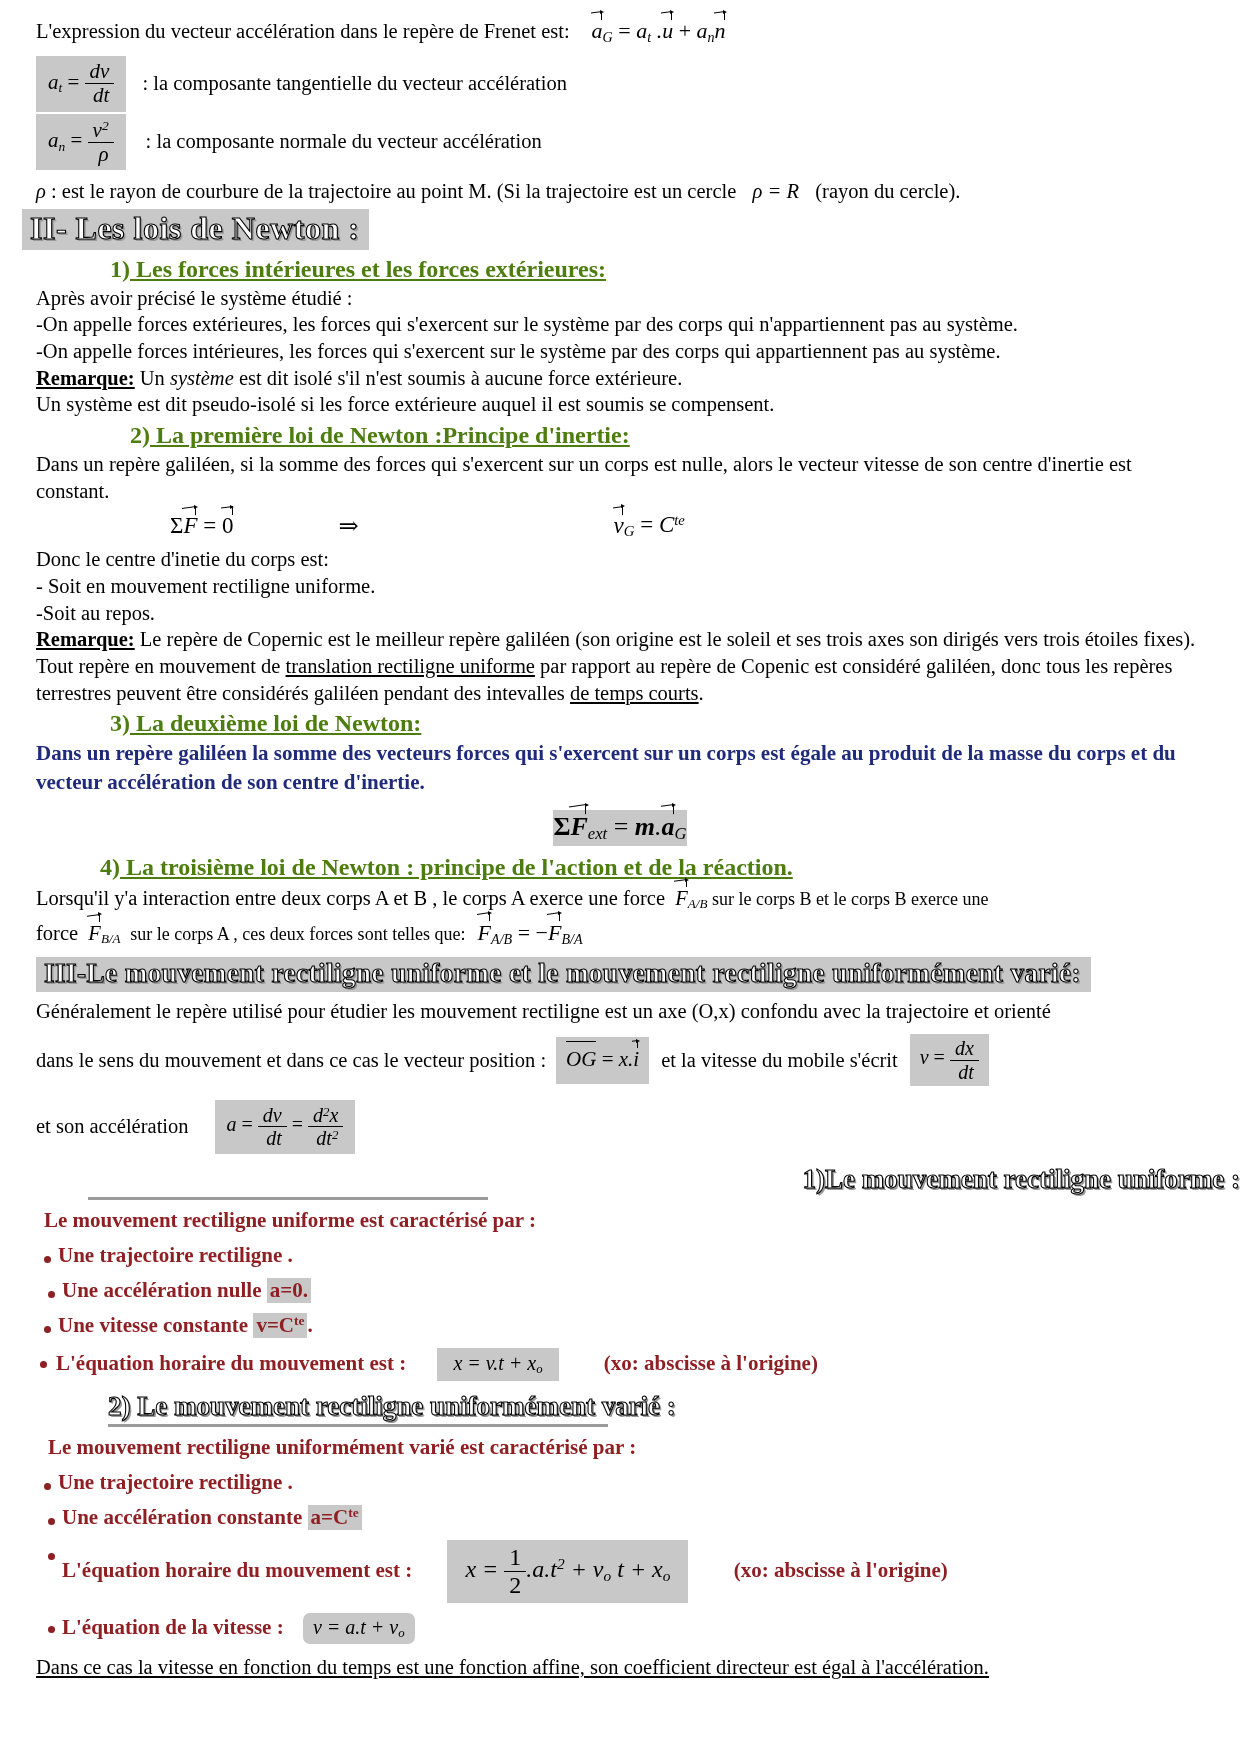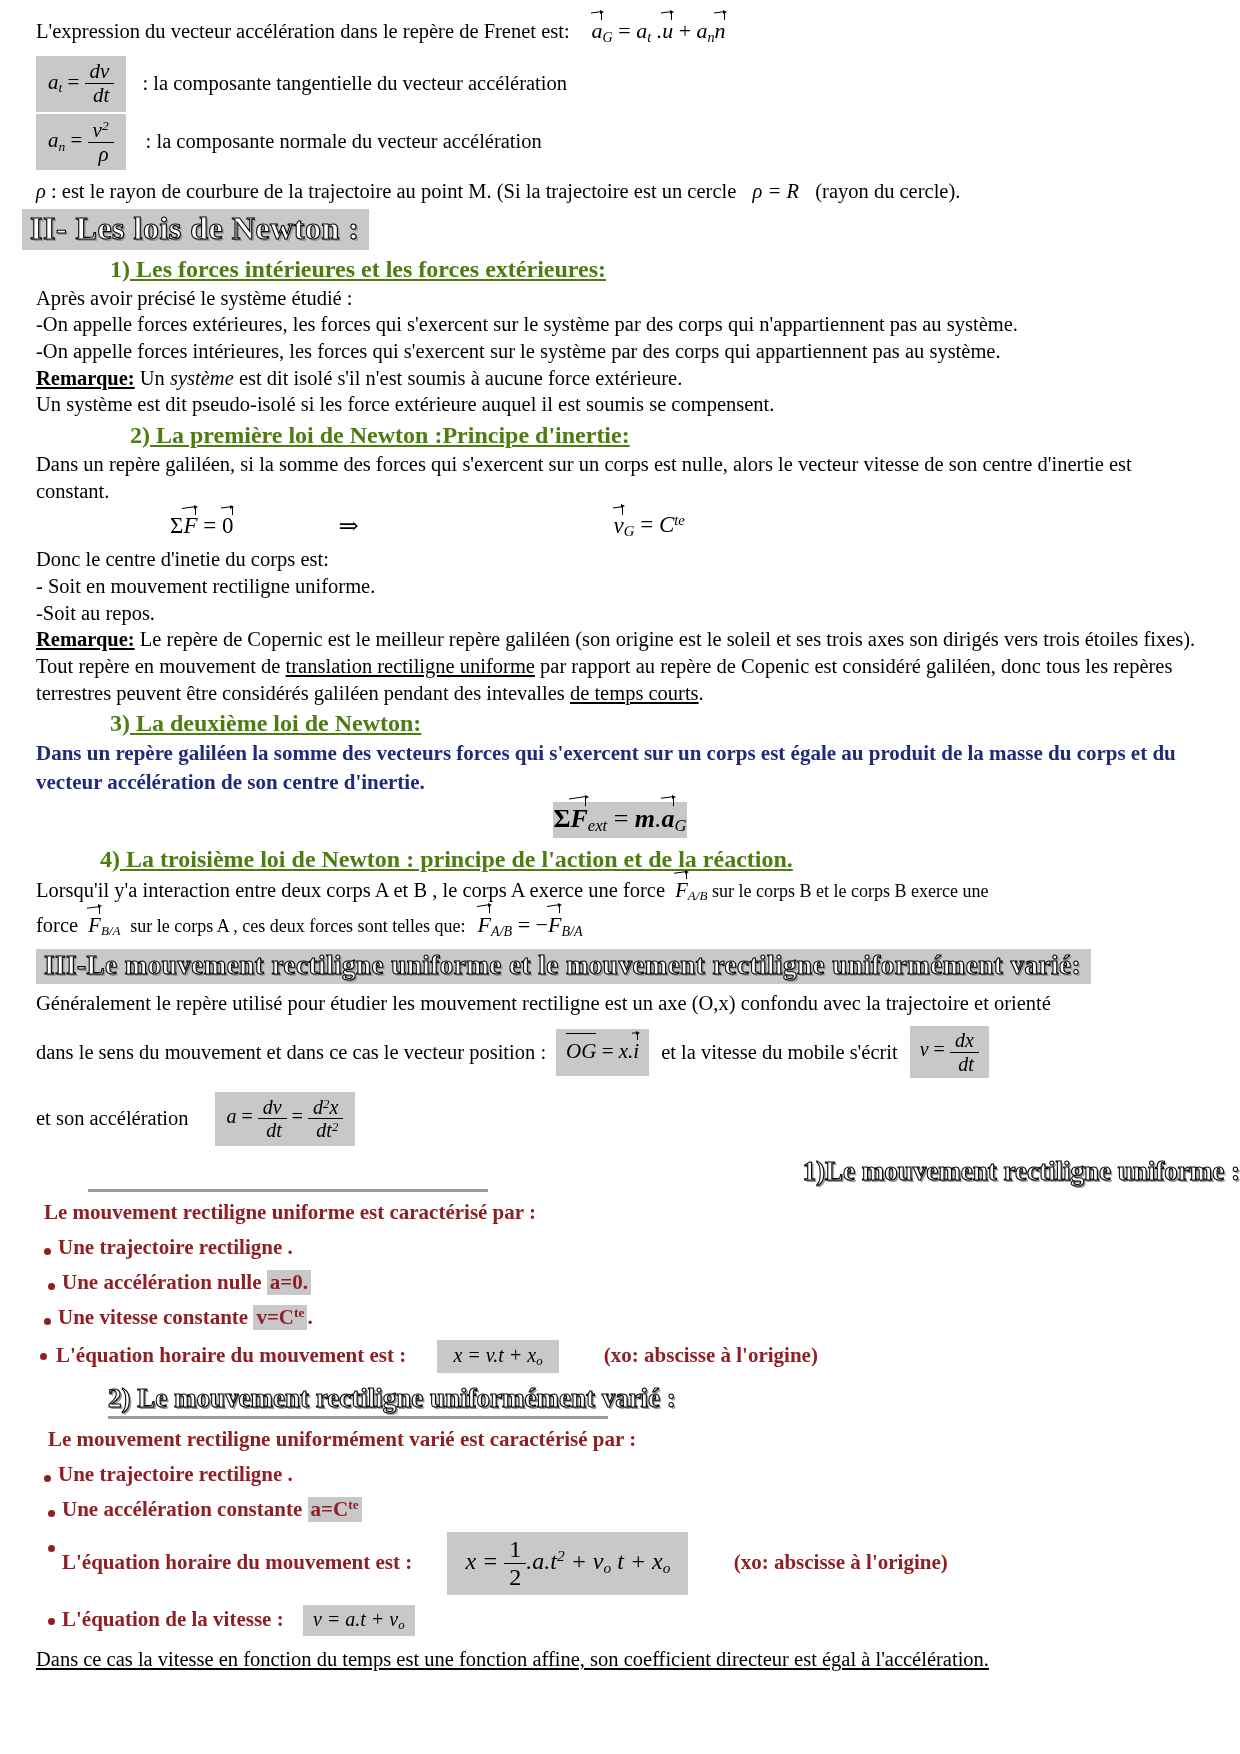--- a/index.html
+++ b/index.html
@@ -270,21 +270,21 @@
   <div class="body-text tight">
     <span>Tout repère en mouvement de </span><span class="u">translation rectiligne uniforme</span><span> par rapport au repère de Copenic est considéré galiléen, donc tous les repères terrestres peuvent être considérés galiléen pendant des intevalles </span><span class="u">de temps courts</span><span>.</span>
   </div>
 
   <div class="sub-head" style="padding-left:110px;">
     <span class="num-part">3)</span><span class="txt-part"> La deuxième loi de Newton:</span>
   </div>
   <div class="blue-bold">Dans un repère galiléen la somme des vecteurs forces qui s'exercent sur un corps est égale au produit de la masse du corps et du vecteur accélération de son centre d'inertie.</div>
 
   <div class="formula-line" style="margin-top:6px;">
-    <span class="hl" style="font-size:26px;padding:2px 0;">
+    <span class="hl" style="font-size:26px;padding:2px 0;margin-top:8px;">
       <span class="math"><span style="font-style:normal;font-weight:bold;">Σ</span><span class="vec b">F<span class="arrowhead"></span></span><sub class="it">ext</sub>
       <span style="font-style:normal;"> = </span><span class="b">m</span>.<span class="vec b">a<span class="arrowhead"></span></span><sub class="it">G</sub></span>
     </span>
   </div>
 
   <div class="sub-head" style="padding-left:100px;">
     <span class="num-part">4)</span><span class="txt-part"> La troisième loi de Newton : principe de l'action et de la réaction.</span>
   </div>
   <div class="body-text tight" style="margin-top:4px;">
     <span>Lorsqu'il y'a interaction entre deux corps A et B , le corps A exerce une force </span><span class="math nowrap">&nbsp;<span class="vec">F<span class="arrowhead"></span></span><sub class="it">A/B</sub></span><span style="font-size:18px;"> sur le corps B et le corps B exerce une</span>
@@ -368,21 +368,21 @@
       <span class="dot" style="left:48px;"></span>
       <span>L'équation horaire du mouvement est :</span>
       <span class="hl eq" style="margin-left:30px;font-size:24px;padding:4px 18px;">
         <span class="math">x = <span class="frac" style="font-style:normal;"><span class="num">1</span><span class="den">2</span></span>.a.t<sup>2</sup> + v<sub class="it">o</sub> t + x<sub class="it">o</sub></span>
       </span>
       <span class="note">(xo: abscisse à l'origine)</span>
     </li>
     <li style="padding-left:62px;">
       <span class="dot" style="left:48px;"></span>
       <span>L'équation de la vitesse :</span>
-      <span class="hl eq" style="margin-left:14px;font-size:20px;padding:3px 10px;">
+      <span class="hl eq" style="margin-left:14px;font-size:20px;padding:3px 10px;border-radius:7px;">
         <span class="math">v = a.t + v<sub class="it">o</sub></span>
       </span>
     </li>
   </ul>
 
   <div class="body-text tight" style="margin-top:6px;text-decoration:underline;">Dans ce cas la vitesse en fonction du temps est une fonction affine, son coefficient directeur est égal à l'accélération.</div>
 
 </div>
 
 </body></html>

